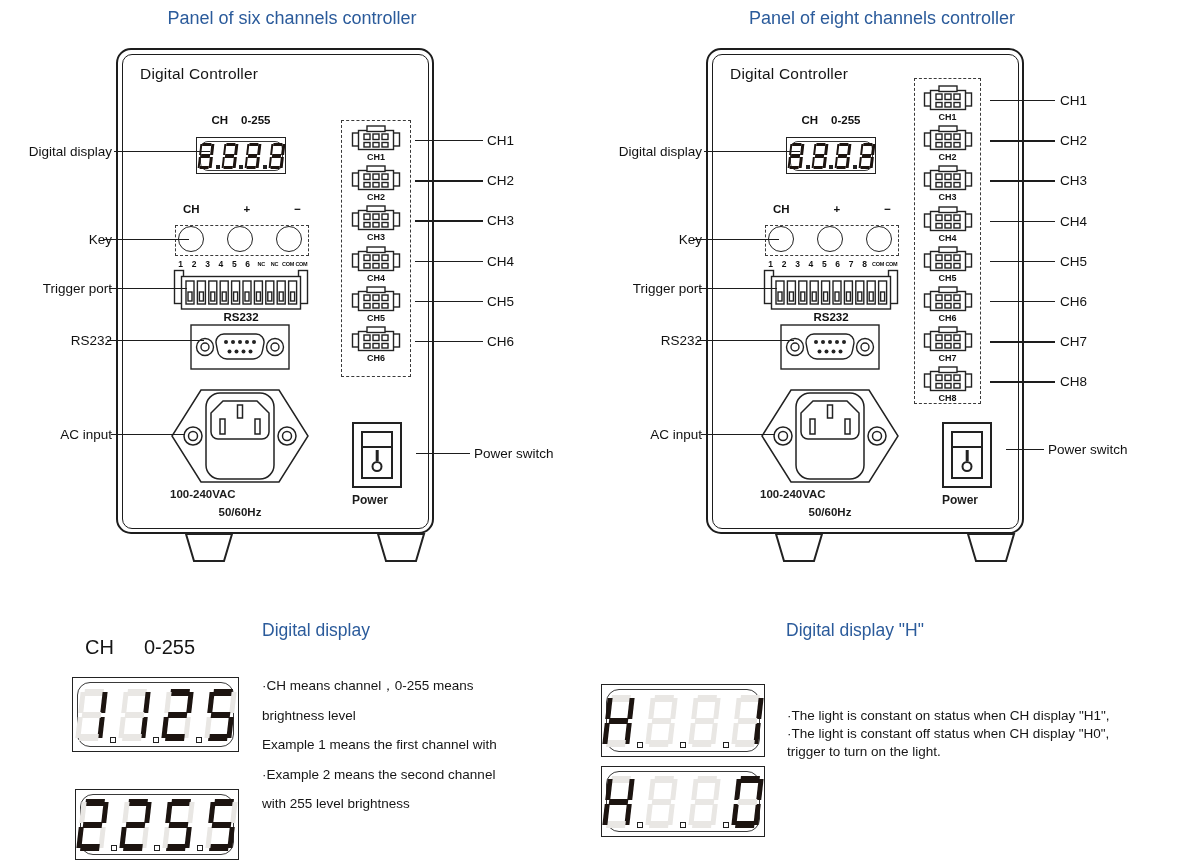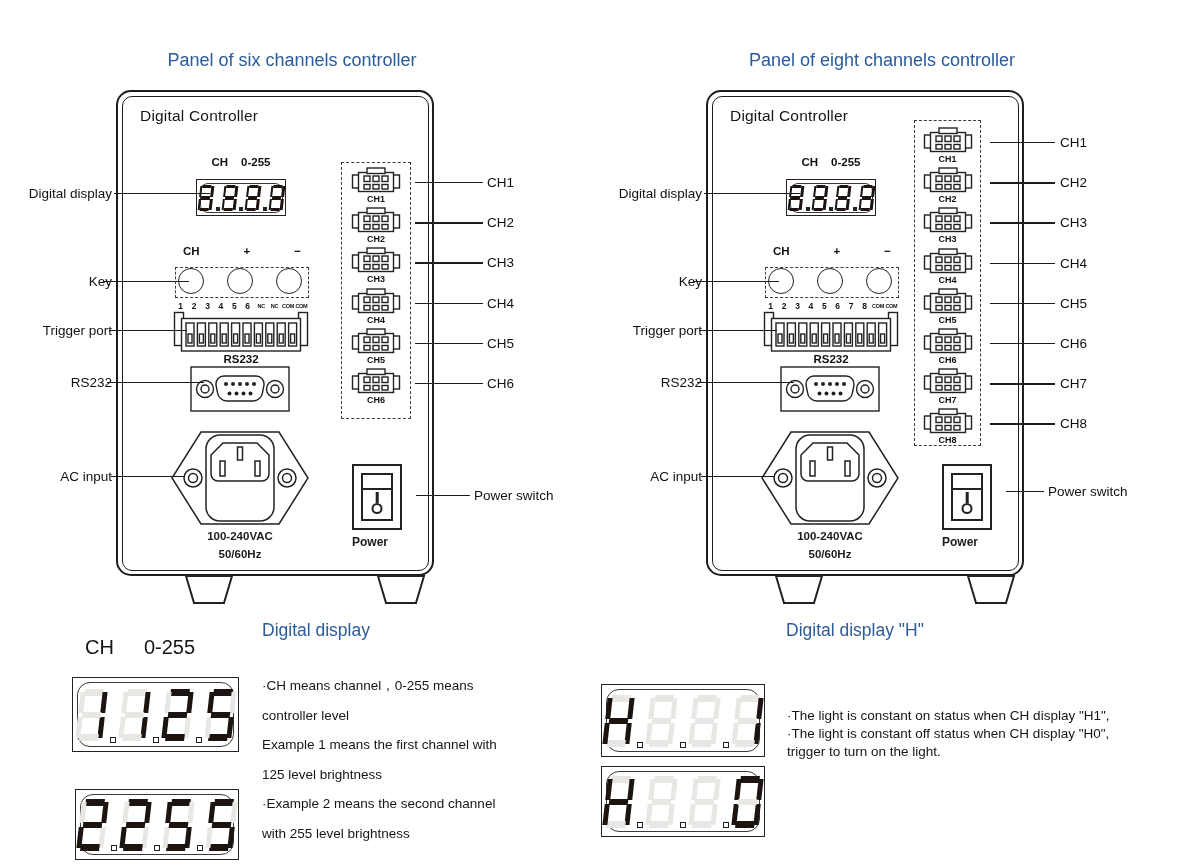--- a/index.html
+++ b/index.html
@@ -1,21 +1,21 @@
 <!DOCTYPE html>
 <html style="--blue: #2b5b9b; --on: #1c1410; --ghost: #e9e7e4;"><head>
 <meta charset="utf-8">
 <style>
   * { margin:0; padding:0; box-sizing:border-box; }
   html,body { background:#fff; }
   .page{ position:relative; width:1180px; height:867px; background:#fff; overflow:hidden;
          font-family:"Liberation Sans", sans-serif; color:#1c1c1c; }
 
   
-  .fig{ position:absolute; width:590px; height:578px; top:0;margin-top:42px; }
+  .fig{ position:absolute; width:590px; height:578px; top:0; }
   .fig.six{ left:0; } .fig.eight{ left:590px; }
   .fig-title{ position:absolute; top:8px; left:0; width:584px; text-align:center;
               color:var(--blue); font-size:18px; font-weight:500; }
 
   .device{ position:absolute; left:116px; top:48px; width:318px; height:486px;
            border:2.4px solid #1d1d1d; border-radius:15px; background:#fff; }
   .device::before{ content:""; position:absolute; inset:3.5px; border:1.3px solid #1d1d1d;
                    border-radius:10px; pointer-events:none; }
   .dctitle{ position:absolute; left:22px; top:15px; font-size:15.5px; color:#161616; letter-spacing:.2px; }
 
@@ -57,21 +57,21 @@
   .trig-nums{ position:absolute; left:56px; top:208px; width:134px; display:flex; align-items:flex-end; height:11px; }
   .trig-nums span{ flex:1; text-align:center; font-weight:bold; font-size:8.5px; color:#111; line-height:10px; }
   .trig-nums span.tiny{ font-size:5.5px; letter-spacing:-.3px; }
   .trigger-svg{ position:absolute; left:55px; top:219px; }
   .rs-label{ position:absolute; left:92px; top:261px; width:62px; text-align:center;
              font-weight:bold; font-size:11.5px; color:#111; }
   .db9-svg{ position:absolute; left:72px; top:274px; }
 
   
   .ac-svg{ position:absolute; left:52px; top:338px; }
-  .ac1{ position:absolute; left:52px; top:438px; width:140px; text-align:center; font-weight:bold; font-size:11.5px; }
+  .ac1{ position:absolute; left:52px; top:438px; width:140px; font-weight:bold; font-size:11.5px; }
   .ac2{ position:absolute; left:52px; top:456px; width:140px; text-align:center; font-weight:bold; font-size:11.5px; }
   .pswitch{ position:absolute; left:234px; top:372px; width:50px; height:66px; border:2.2px solid #222; background:#fff; }
   .rocker{ position:absolute; left:7px; right:7px; top:7px; bottom:7px; border:2px solid #222; }
   .rocker .divider{ position:absolute; left:0; right:0; top:30%; height:1.6px; background:#222; }
   .rocker .bar{ position:absolute; left:50%; top:38%; width:2.6px; height:11px; background:#222; transform:translateX(-50%); }
   .rocker .circ{ position:absolute; left:50%; top:63%; width:11px; height:11px; border:2px solid #222;
                  border-radius:50%; transform:translateX(-50%); }
   .pw-label{ position:absolute; left:234px; top:443px; width:50px; font-weight:bold; font-size:12px; }
 
   
@@ -839,23 +839,22 @@
         <i class="sg s-c on"></i>
         <i class="sg s-d on"></i>
         <i class="sg s-e"></i>
         <i class="sg s-f on"></i>
         <i class="sg s-g on"></i>
       </span>
     </div>
   <h3 class="blue-heading hd-dd">Digital display</h3>
   <div class="dd-lines">
     <div>·CH means channel，0-255 means</div>
-    <div>controller level</div>
+    <div>brightness level</div>
     <div>Example 1 means the first channel with</div>
-    <div>125 level brightness</div>
     <div>·Example 2 means the second channel</div>
     <div>with 255 level brightness</div>
   </div>
 
   <h3 class="blue-heading hd-h">Digital display "H"</h3>
   <div class="segdisp lg seg-h1">
       <span class="sd">
         <i class="sg s-a"></i>
         <i class="sg s-b on"></i>
         <i class="sg s-c on"></i>

